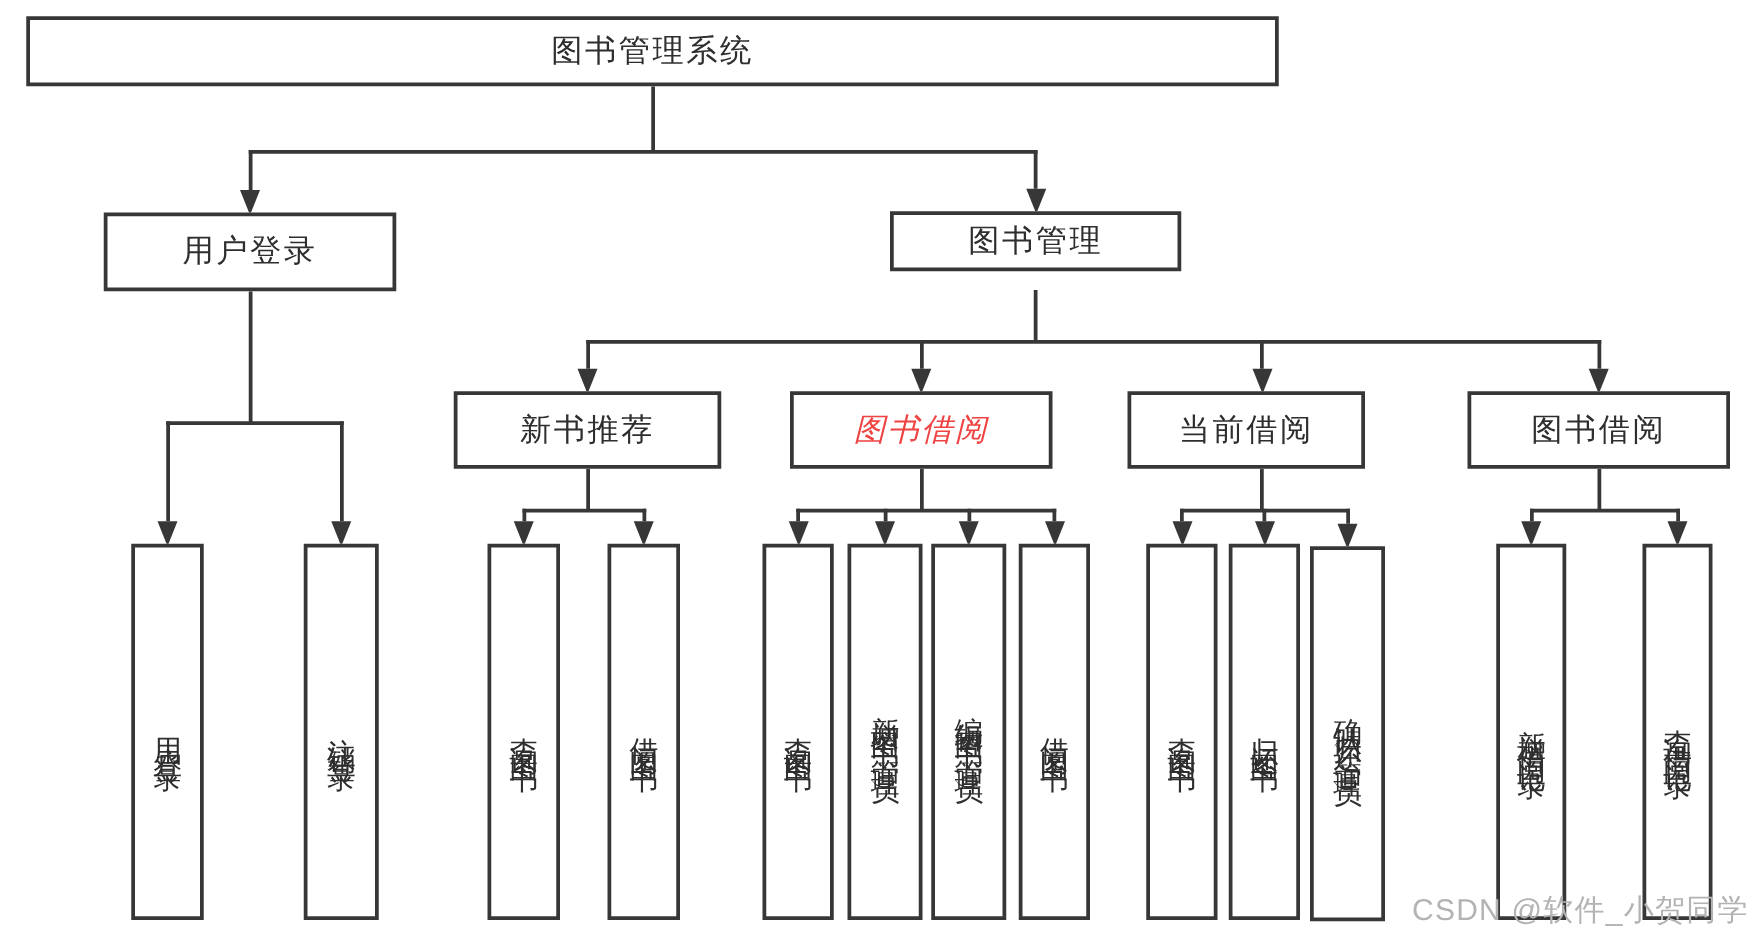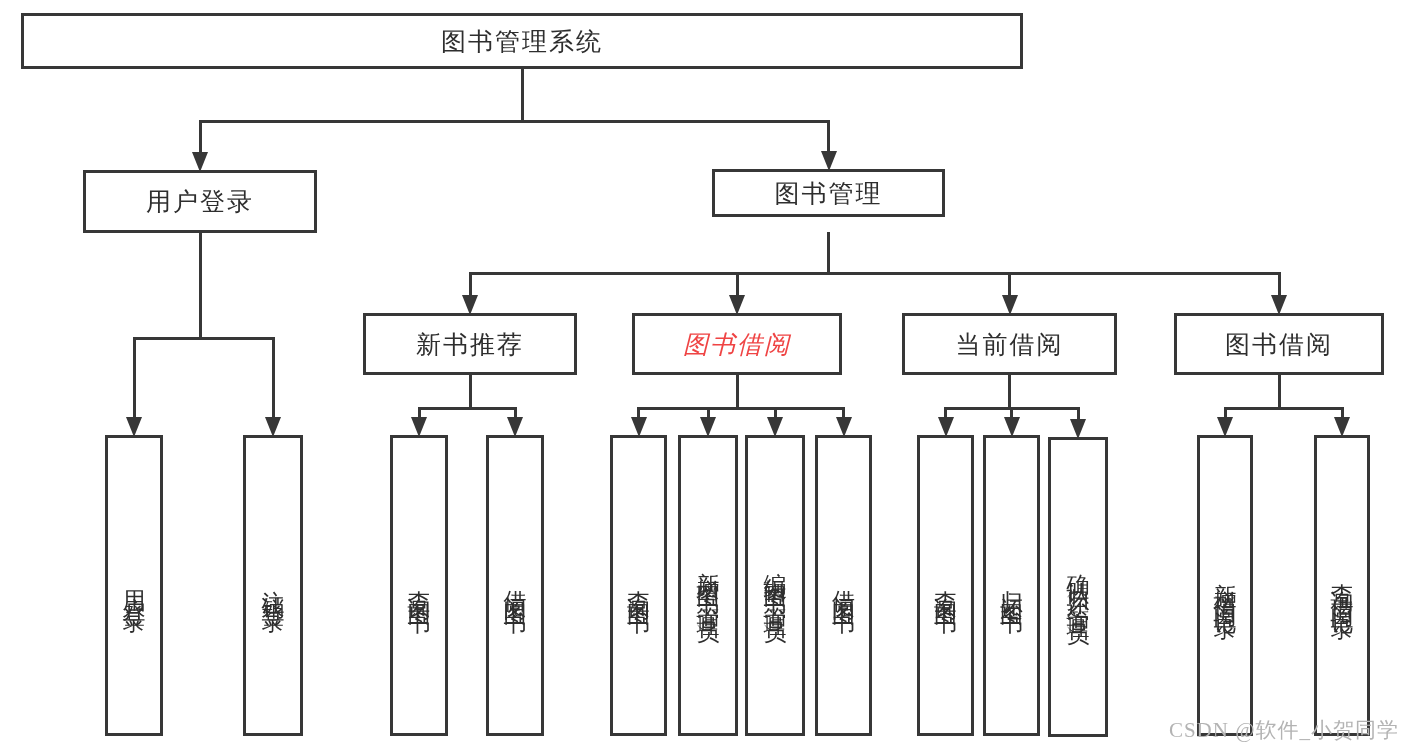--- a/index.html
+++ b/index.html
@@ -51,26 +51,25 @@
     border-left: 8px solid transparent;
     border-right: 8px solid transparent;
     border-top: 20px solid #373737;
     z-index: 1;
   }
 
   .watermark {
     position: absolute;
     right: 6px;
     bottom: 3px;
-    font-size: 21px;
+    font-size: 24px;
     color: #b3b3b3;
     letter-spacing: 1px;
     z-index: 5;
     white-space: nowrap;
-    font-family: Liberation Serif, serif;
   }
 </style>
 </head>
 <body>
 
 <div class="canvas" style="background: rgb(255, 255, 255);">
   <div class="watermark" style="color: rgb(179, 179, 179);">CSDN @软件_小贺同学</div>
 <div class="node" style="left: 21px; top: 13px; width: 1002px; height: 56px; border-color: rgb(55, 55, 55); color: rgb(46, 46, 46);">
       <span class="label">图书管理系统</span>
     </div>
@@ -79,21 +78,21 @@
     </div>
     <div class="node" style="left: 712px; top: 169px; width: 233px; height: 48px; border-color: rgb(55, 55, 55); color: rgb(46, 46, 46);">
       <span class="label">图书管理</span>
     </div>
     <div class="node" style="left: 363px; top: 313px; width: 214px; height: 62px; border-color: rgb(55, 55, 55); color: rgb(46, 46, 46);">
       <span class="label">新书推荐</span>
     </div>
     <div class="node" style="left: 632px; top: 313px; width: 210px; height: 62px; border-color: rgb(55, 55, 55); color: #ef4444; font-style: italic;">
       <span class="label">图书借阅</span>
     </div>
-    <div class="node" style="left: 902px; top: 313px; width: 215px; height: 62px; border-color: rgb(55, 55, 55); color: rgb(46, 46, 46);">
+    <div class="node" style="left: 902px; top: 313px; width: 190px; height: 62px; border-color: rgb(55, 55, 55); color: rgb(46, 46, 46);">
       <span class="label">当前借阅</span>
     </div>
     <div class="node" style="left: 1174px; top: 313px; width: 210px; height: 62px; border-color: rgb(55, 55, 55); color: rgb(46, 46, 46);">
       <span class="label">图书借阅</span>
     </div>
     <div class="node vertical" style="left: 105px; top: 435px; width: 58px; height: 301px; border-color: rgb(55, 55, 55); color: rgb(46, 46, 46);">
       <span class="label">用户登录</span>
     </div>
     <div class="node vertical" style="left: 243px; top: 435px; width: 60px; height: 301px; border-color: rgb(55, 55, 55); color: rgb(46, 46, 46);">
       <span class="label">注销登录</span>

